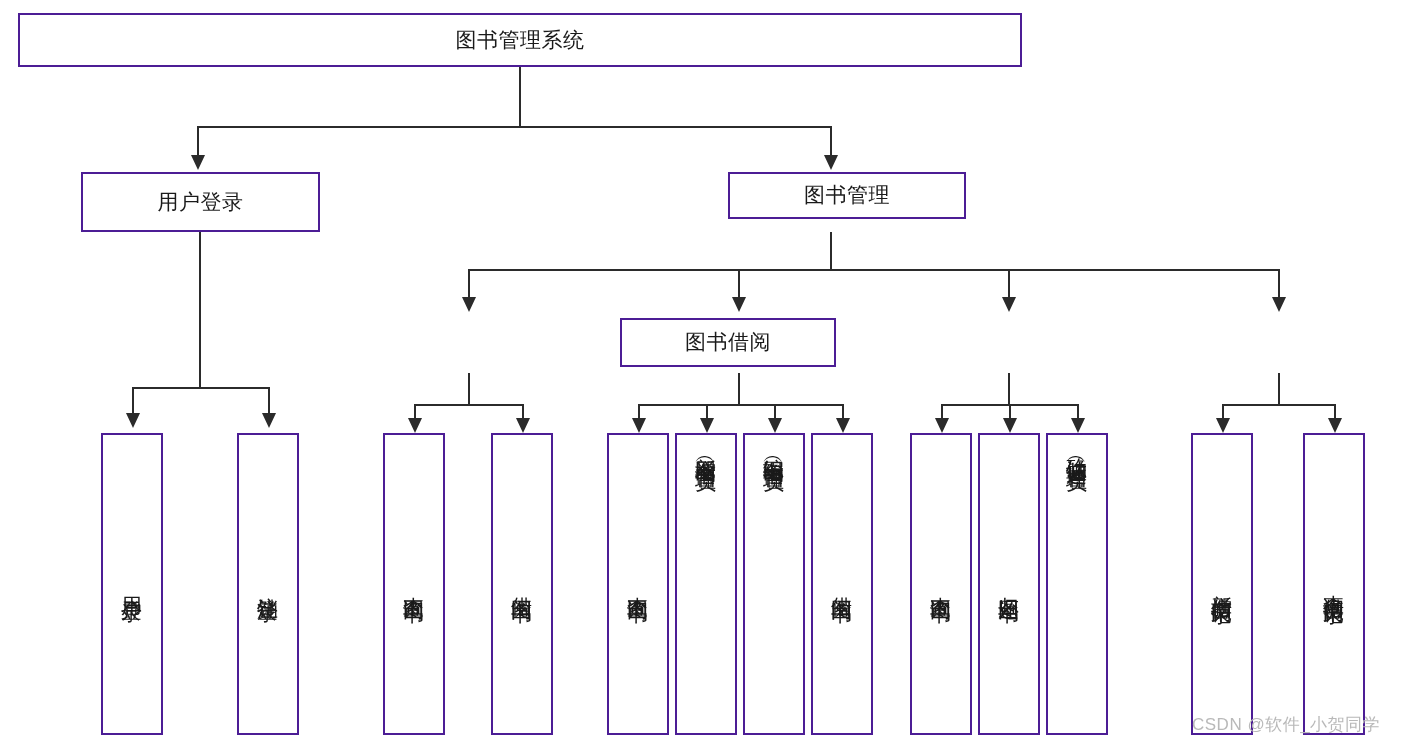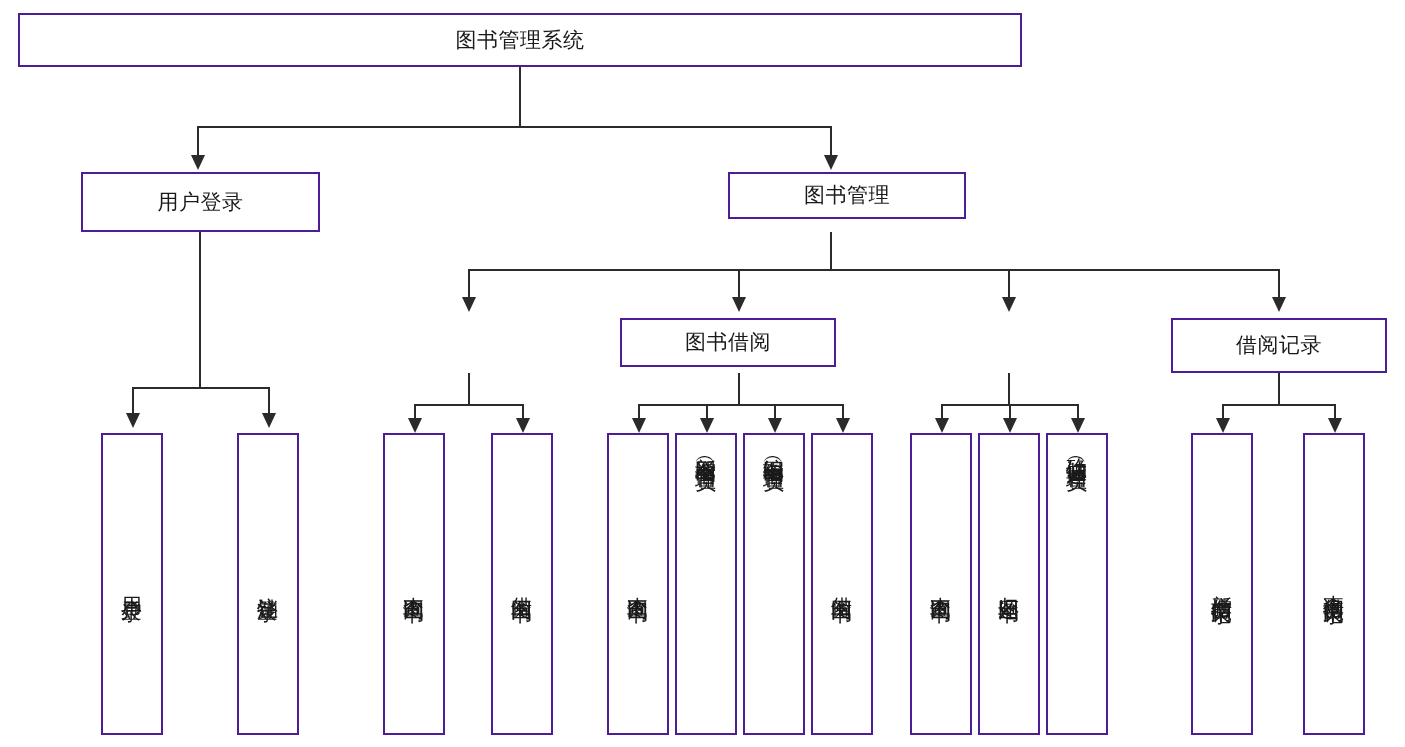--- a/index.html
+++ b/index.html
@@ -123,23 +123,20 @@
   <div class="line vline" style="left:738px;top:269px;height:30px;"></div>
   <div class="arrow" style="left:732px;top:297px;"></div>
   <div class="line vline" style="left:1008px;top:269px;height:30px;"></div>
   <div class="arrow" style="left:1002px;top:297px;"></div>
   <div class="line vline" style="left:1278px;top:269px;height:30px;"></div>
   <div class="arrow" style="left:1272px;top:297px;"></div>
 
   <div class="box h" style="left:608px;top:318px;width:216px;height:49px;margin-left:12px;">
     <span class="lbl">图书借阅</span>
   </div>
-  <div class="box h" style="left:1171px;top:318px;width:216px;height:55px;">
-    <span class="lbl">借阅记录</span>
-  </div>
 
   <div class="line vline" style="left:468px;top:373px;height:33px;"></div>
   <div class="line hline" style="left:414px;top:404px;width:108px;"></div>
   <div class="line vline" style="left:414px;top:404px;height:16px;"></div>
   <div class="arrow" style="left:408px;top:418px;"></div>
   <div class="line vline" style="left:522px;top:404px;height:16px;"></div>
   <div class="arrow" style="left:516px;top:418px;"></div>
 
   <div class="line vline" style="left:738px;top:373px;height:33px;"></div>
   <div class="line hline" style="left:638px;top:404px;width:204px;"></div>
@@ -205,14 +202,15 @@
     <span class="lbl">确认归还（管理员）</span>
   </div>
 
   <div class="box v" style="left:1191px;top:433px;width:62px;height:302px;">
     <span class="lbl">新增借阅记录</span>
   </div>
   <div class="box v" style="left:1303px;top:433px;width:62px;height:302px;">
     <span class="lbl">查询借阅记录</span>
   </div>
 
+  <div id="watermark" style="left:1192px;top:713px;">CSDN @软件_小贺同学</div>
 
 </div>
 
 </body></html>

